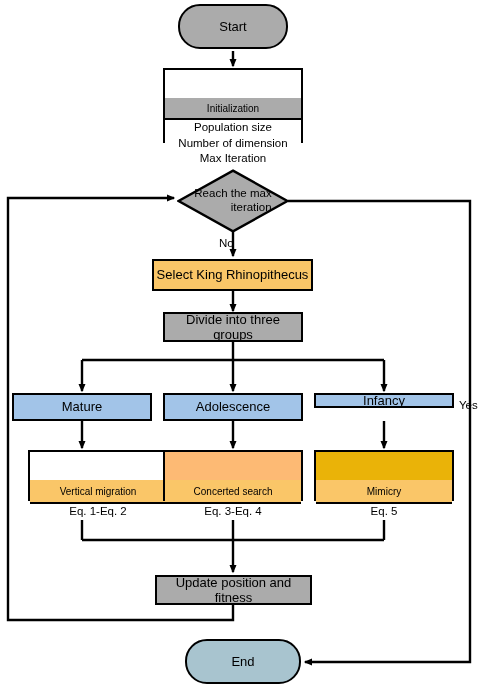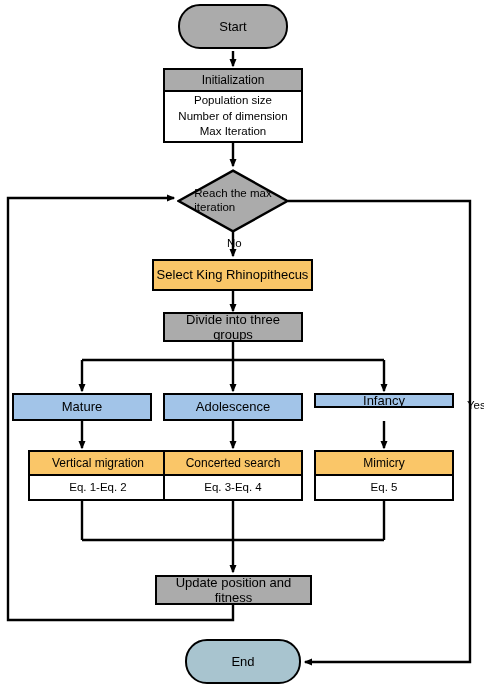--- a/index.html
+++ b/index.html
@@ -52,24 +52,25 @@
     display: flex;
     flex-direction: column;
     z-index: 3;
   }
   .split-box .head {
     flex: none;
     display: flex;
     align-items: center;
     justify-content: center;
     text-align: center;
-    font-size: 12px;
+    font-size: 10px;
     color: #000;
     border-bottom: 2.2px solid #000000;
     box-sizing: border-box;
+    margin-top: 28px;
   }
   .split-box .body {
     flex: 1 1 auto;
     display: flex;
     flex-direction: column;
     align-items: center;
     justify-content: center;
     text-align: center;
     font-size: 11.5px;
     line-height: 1.35;
@@ -88,33 +89,32 @@
   }
   .diamond-label {
     position: absolute;
     left: 0;
     top: 0;
     width: 100%;
     height: 100%;
     display: flex;
     align-items: center;
     justify-content: center;
-    text-align: left;
+    text-align: right;
     font-size: 11.5px;
     line-height: 1.2;
     color: #000;
     pointer-events: none;
   }
   .edge-label {
     position: absolute;
     font-size: 11.5px;
     color: #000000;
     z-index: 4;
     white-space: nowrap;
-    margin-left: 8px;
   }
   .multi {
     white-space: pre-line;
   }
 </style>
 </head>
 <body>
 
 <div id="flow-root">
 
@@ -200,26 +200,26 @@
 
   <div class="node rect" style="left:314px; top:393px; width:140px; height:15px; background:#A2C4E8;">
     <span>Infancy</span>
   </div>
 
   <div class="split-box" style="left:28px; top:450px; width:140px; height:51px; background:#FFFFFF;">
     <div class="head" style="height:24px; background:#FAC668;">Vertical migration</div>
     <div class="body">Eq. 1-Eq. 2</div>
   </div>
 
-  <div class="split-box" style="left:163px; top:450px; width:140px; height:51px; background:#e5e5e5;">
+  <div class="split-box" style="left:163px; top:450px; width:140px; height:51px; background:#fdba74;">
     <div class="head" style="height:24px; background:#FAC668;">Concerted search</div>
     <div class="body">Eq. 3-Eq. 4</div>
   </div>
 
-  <div class="split-box" style="left:314px; top:450px; width:140px; height:51px; background:#ef4444;">
+  <div class="split-box" style="left:314px; top:450px; width:140px; height:51px; background:#eab308;">
     <div class="head" style="height:24px; background:#FAC668;">Mimicry</div>
     <div class="body">Eq. 5</div>
   </div>
 
   <div class="node rect" style="left:155px; top:575px; width:157px; height:30px; background:#ABABAB;justify-content:center;">
     <span>Update position and fitness</span>
   </div>
 
   <div class="node terminator" style="left:185px; top:639px; width:116px; height:45px; background:#A8C4CF;">
     <span>End</span>

